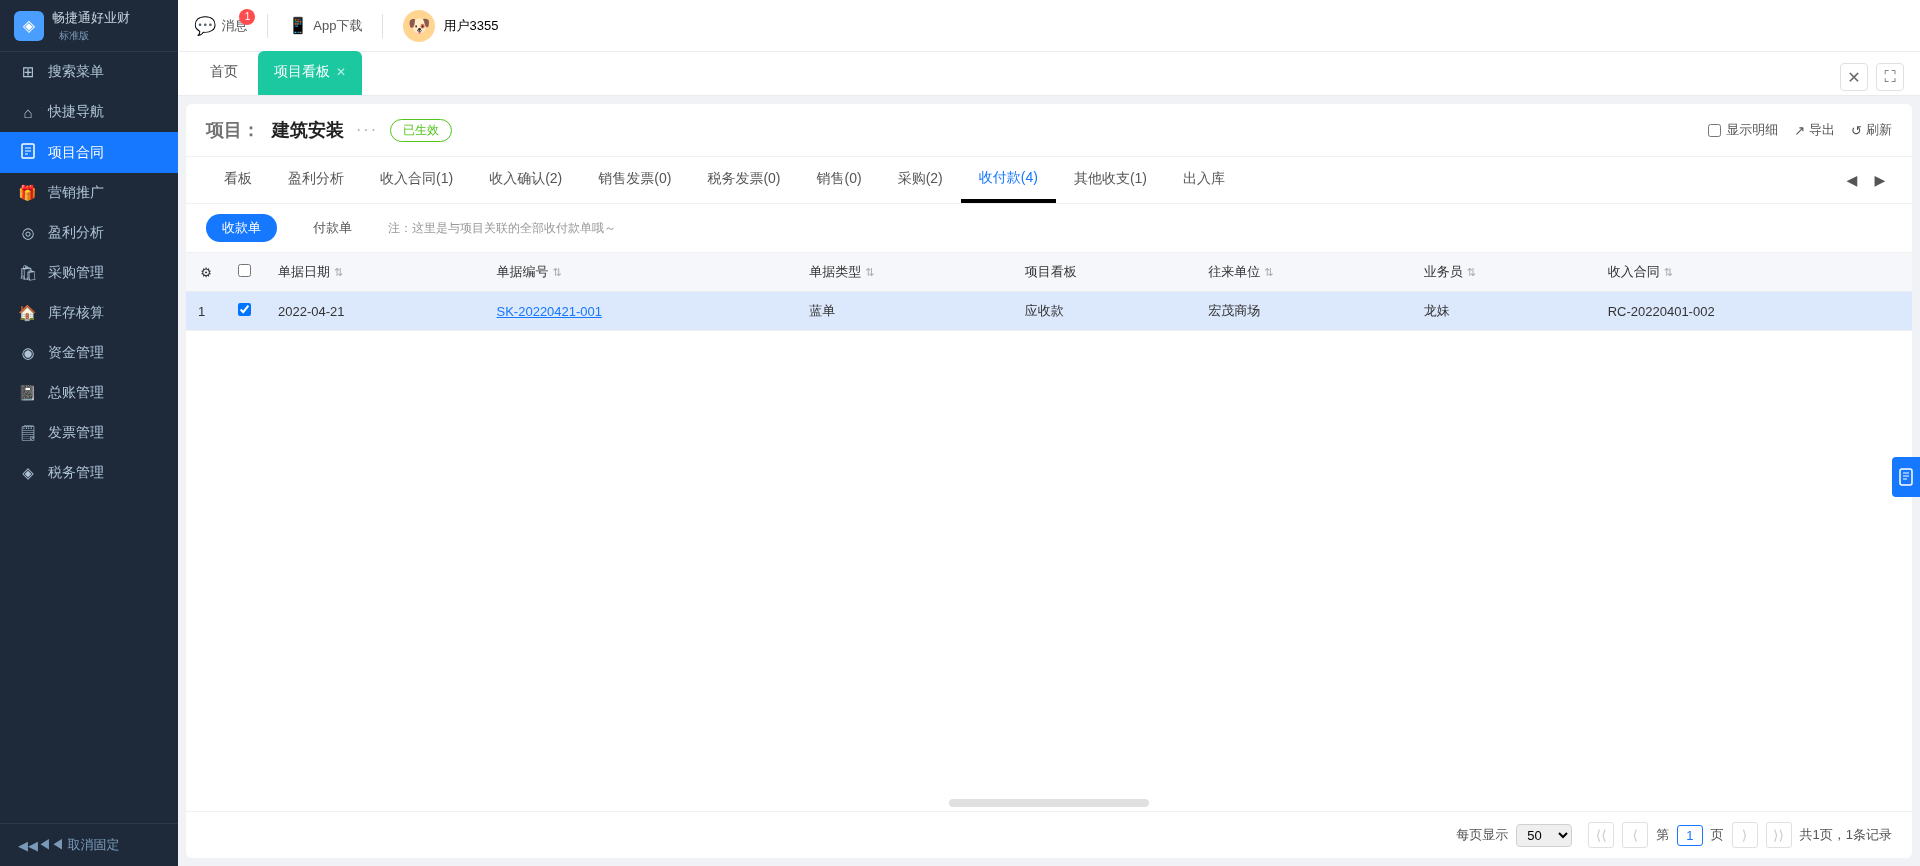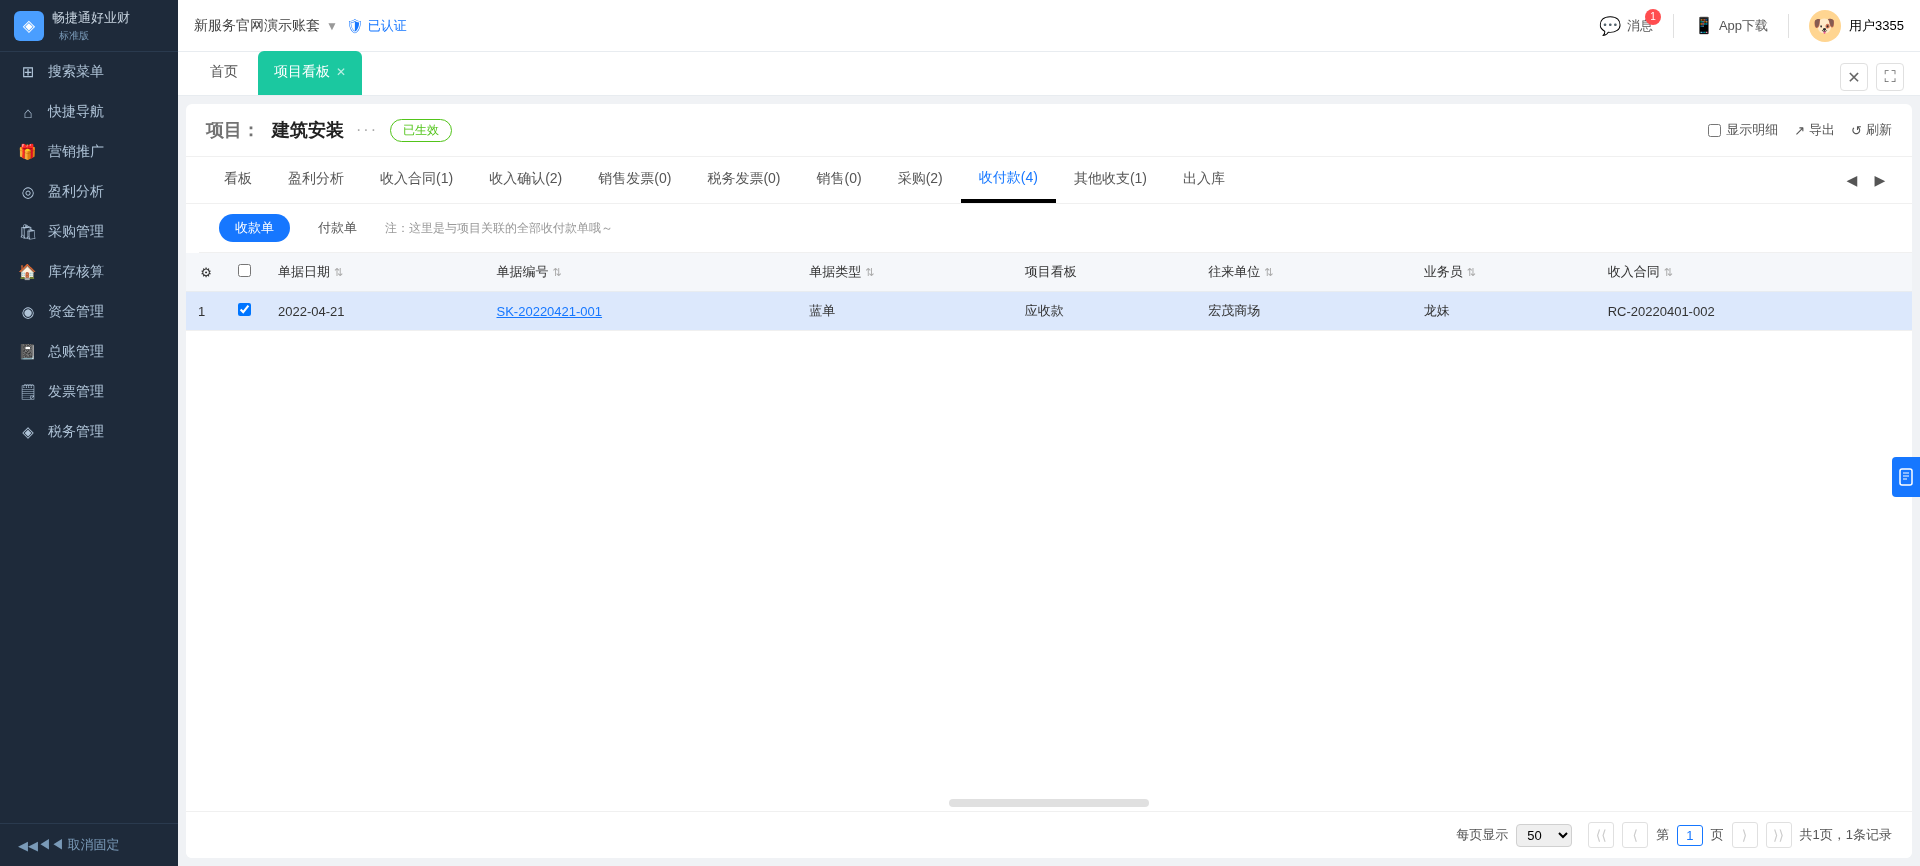--- a/index.html
+++ b/index.html
@@ -290,23 +290,22 @@
       cursor: pointer;
       color: #555;
       font-size: 14px;
     }
 
     
     .toggle-bar {
       padding: 10px 20px;
       display: flex;
       align-items: center;
-      gap: 12px;
+      gap: 20px;
       border-bottom: 1px solid #f0f0f0;
-      margin-left: 13px;
     }
     .toggle-btn {
       padding: 5px 16px;
       border-radius: 20px;
       font-size: 13px;
       cursor: pointer;
       border: none;
     }
     .toggle-btn.active { background: #1677ff; color: white; }
     .toggle-btn.inactive { background: transparent; color: #555; }
@@ -445,20 +444,31 @@
   </div>
   <div class="sidebar-scroll">
     <div class="sidebar-item">
       <span class="sidebar-item-icon">⊞</span>
       <span class="sidebar-item-label">搜索菜单</span>
     </div>
     <div class="sidebar-item">
       <span class="sidebar-item-icon">⌂</span>
       <span class="sidebar-item-label">快捷导航</span>
     </div>
+    <div class="sidebar-item active">
+      <span class="sidebar-item-icon">
+        <svg width="16" height="16" viewBox="0 0 16 16" fill="none">
+            <rect x="2" y="1" width="12" height="14" rx="1" stroke="white" stroke-width="1.5"></rect>
+            <line x1="5" y1="5" x2="11" y2="5" stroke="white" stroke-width="1"></line>
+            <line x1="5" y1="8" x2="11" y2="8" stroke="white" stroke-width="1"></line>
+            <line x1="5" y1="11" x2="8" y2="11" stroke="white" stroke-width="1"></line>
+          </svg>
+      </span>
+      <span class="sidebar-item-label">项目合同</span>
+    </div>
     <div class="sidebar-item">
       <span class="sidebar-item-icon">🎁</span>
       <span class="sidebar-item-label">营销推广</span>
     </div>
     <div class="sidebar-item">
       <span class="sidebar-item-icon">◎</span>
       <span class="sidebar-item-label">盈利分析</span>
     </div>
     <div class="sidebar-item">
       <span class="sidebar-item-icon">🛍</span>
@@ -487,30 +497,20 @@
   </div>
   <div class="sidebar-bottom">
     <span>◀◀</span>
     <span style="margin-left:-6px;">◀◀ 取消固定</span>
   </div>
 </div>
 
 <div class="main">
 
   <div class="topbar">
-    <div class="topbar-left">
-      <div class="topbar-account">
-        <span>新服务官网演示账套</span>
-        <span class="topbar-chevron">▼</span>
-      </div>
-      <div class="topbar-certified">
-        <span class="topbar-certified-icon">🛡</span>
-        <span>已认证</span>
-      </div>
-    </div>
     <div class="topbar-right">
       <div class="topbar-action">
         <span style="font-size:18px;">💬</span>
         <span>消息</span>
         <span class="badge">1</span>
       </div>
       <div class="topbar-divider"></div>
       <div class="topbar-action">
         <span style="font-size:16px;">📱</span>
         <span>App下载</span>

